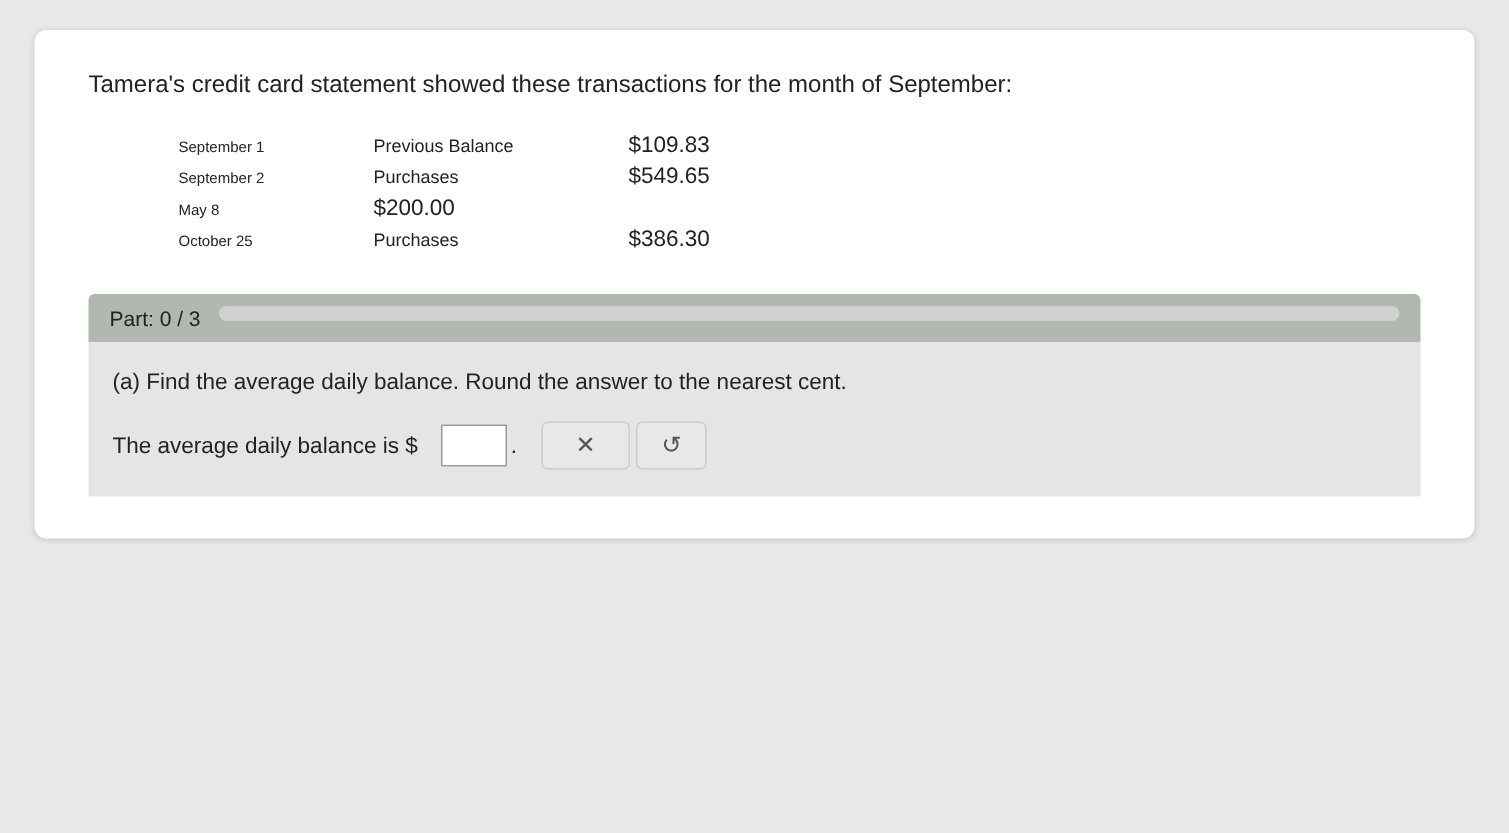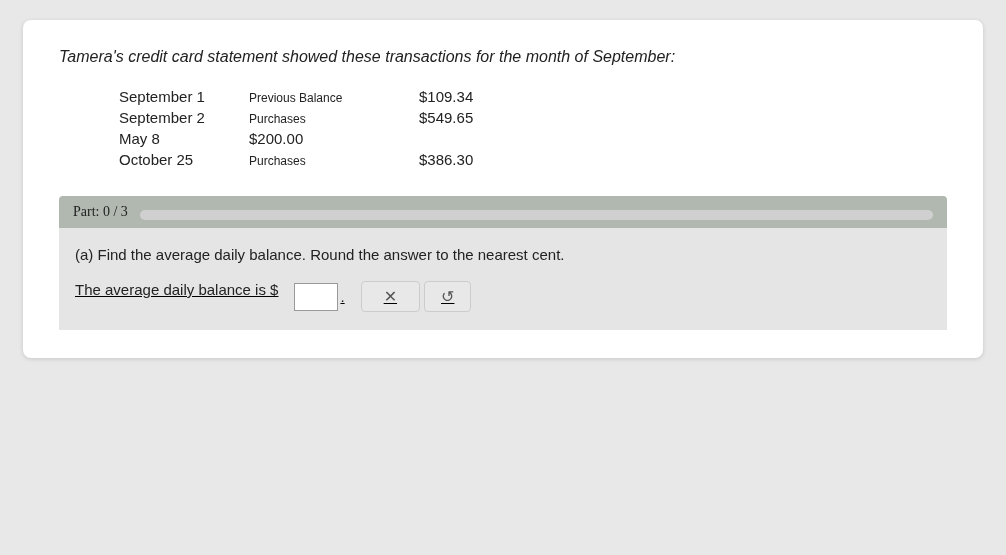--- a/index.html
+++ b/index.html
@@ -24,36 +24,35 @@
       border-radius: 8px;
       padding: 28px 36px 28px 36px;
       width: 960px;
       box-shadow: 0 1px 4px rgba(0,0,0,0.15);
     }
 
     .problem-text {
       font-size: 16px;
       color: #222;
       margin-bottom: 22px;
-      font-style: italic;
     }
 
     .transactions-table {
       margin-left: 60px;
       margin-bottom: 28px;
     }
 
     .transaction-row {
       display: flex;
       align-items: baseline;
       margin-bottom: 4px;
     }
 
     .t-date {
-      font-size: 15px;
+      font-size: 10px;
       color: #222;
       width: 130px;
       font-weight: normal;
     }
 
     .t-type {
       font-size: 12px;
       color: #222;
       width: 170px;
     }
@@ -61,24 +60,23 @@
     .t-amount {
       font-size: 15px;
       color: #222;
     }
 
     .progress-section {
       background-color: #b0b8b0;
       border-radius: 4px 4px 0 0;
       padding: 8px 14px;
       display: flex;
-      align-items: flex-end;
+      align-items: flex-start;
       gap: 12px;
       margin-bottom: 0;
-      font-family: Liberation Serif, serif;
     }
 
     .progress-label {
       font-size: 14px;
       color: #222;
       font-weight: 500;
       white-space: nowrap;
     }
 
     .progress-bar-bg {
@@ -110,22 +108,22 @@
     }
 
     .part-instruction {
       font-size: 15px;
       color: #222;
       margin-bottom: 18px;
     }
 
     .answer-row {
       display: flex;
+      align-items: center;
       gap: 16px;
-      text-decoration: underline;
     }
 
     .answer-label {
       font-size: 15px;
       color: #222;
     }
 
     .answer-input-wrapper {
       display: flex;
       align-items: center;
@@ -184,21 +182,21 @@
 
 <div class="card">
 
   <div class="problem-text">Tamera's credit card statement showed these transactions for the month of September:</div>
 
   <div class="transactions-table">
 
     <div class="transaction-row">
       <span class="t-date">September 1</span>
       <span class="t-type">Previous Balance</span>
-      <span class="t-amount">$109.34</span>
+      <span class="t-amount">$109.83</span>
     </div>
 
     <div class="transaction-row">
       <span class="t-date">September 2</span>
       <span class="t-type">Purchases</span>
       <span class="t-amount">$549.65</span>
     </div>
 
     <div class="transaction-row">
       <span class="t-date">May 8</span>

